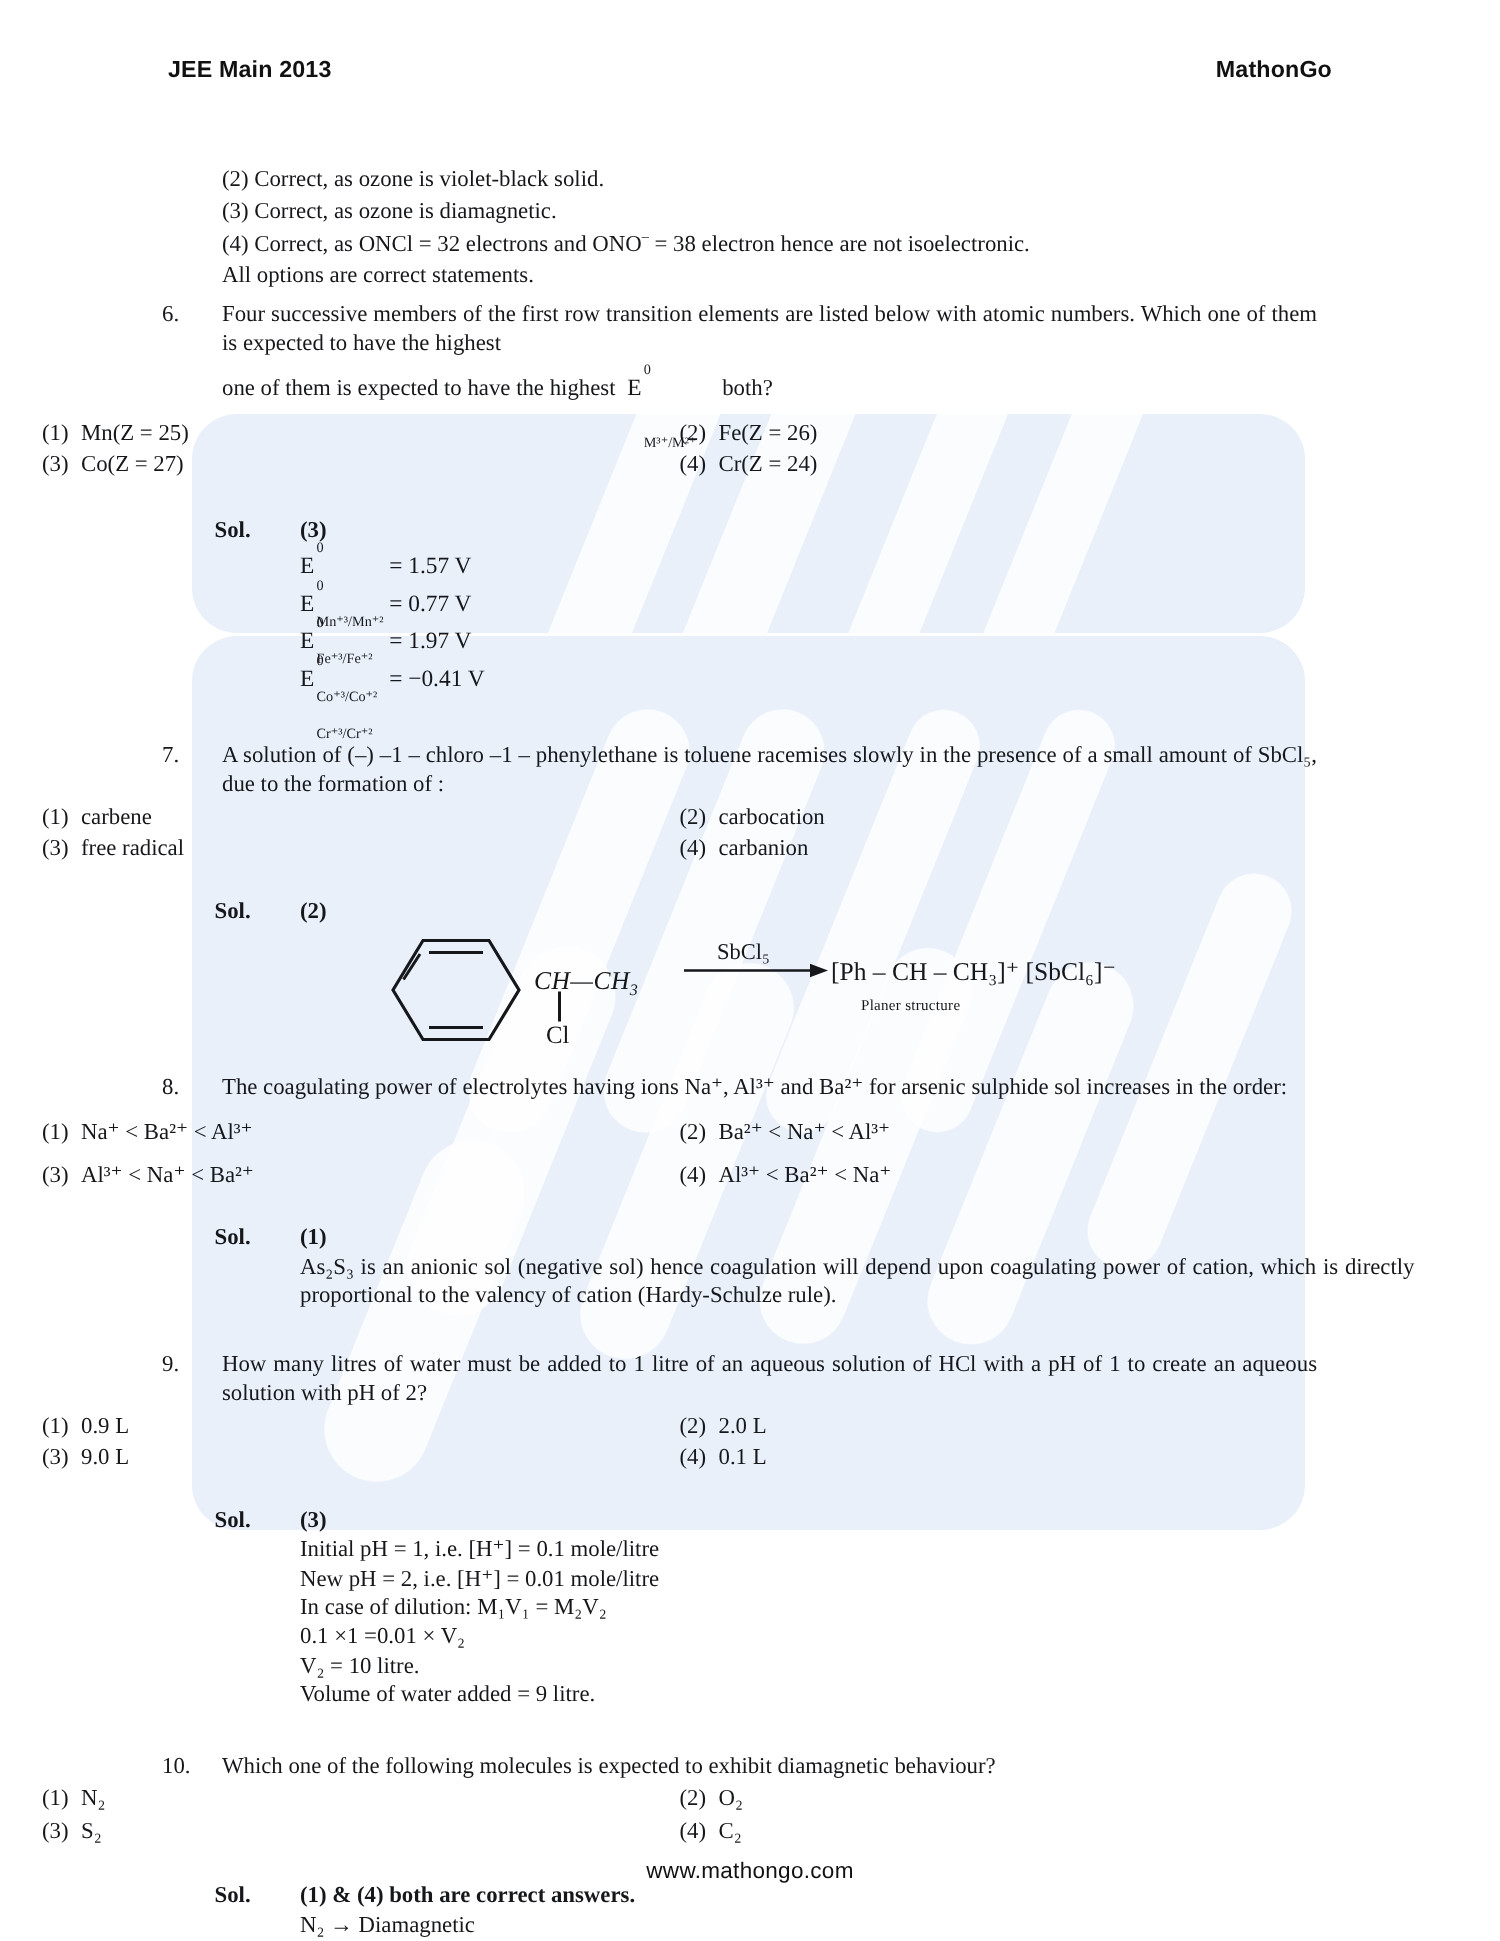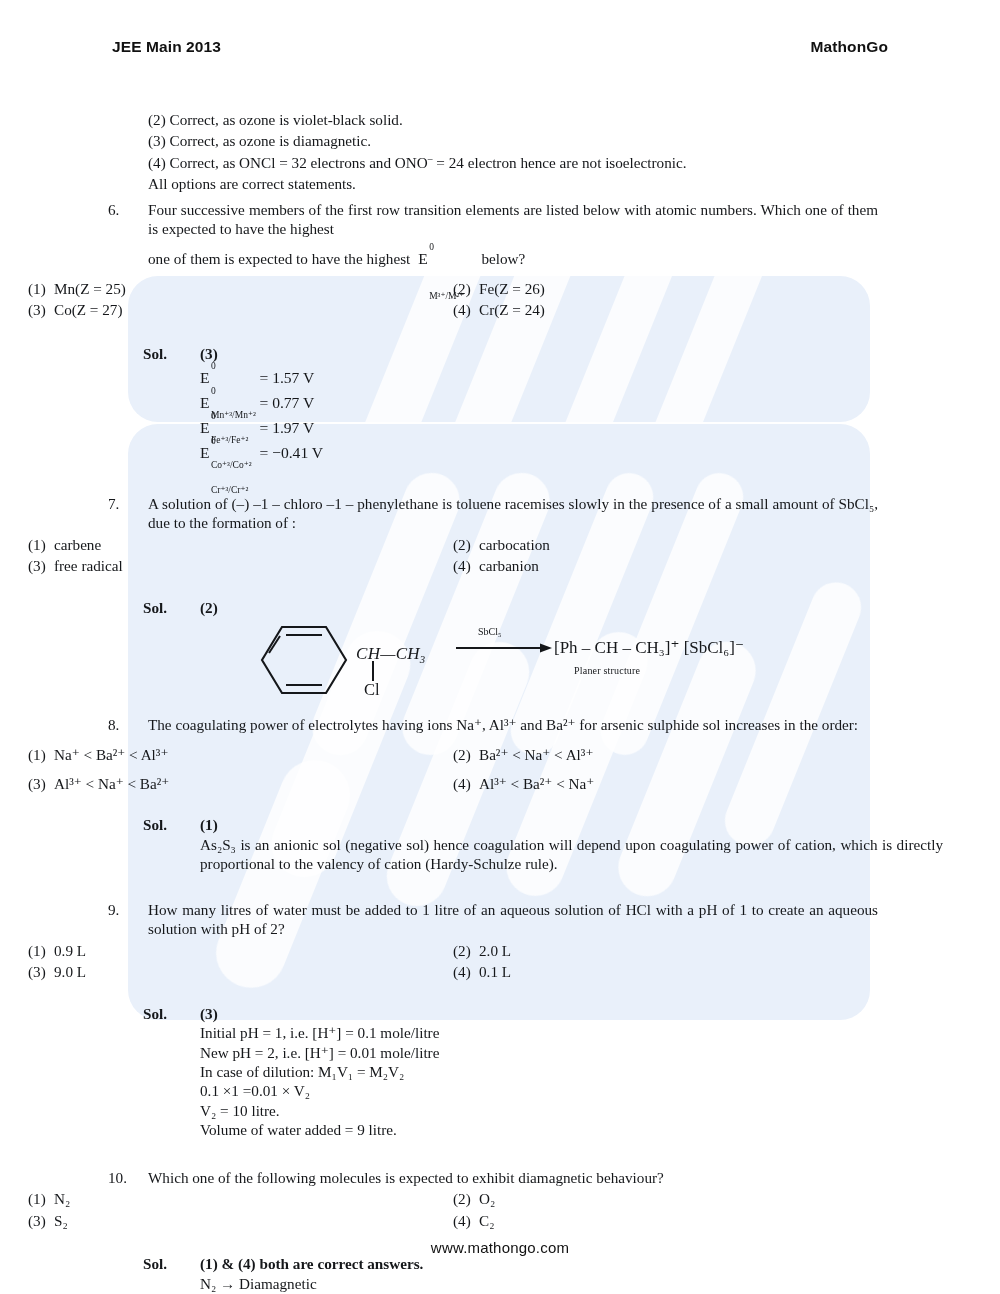--- a/index.html
+++ b/index.html
@@ -127,21 +127,21 @@
     font-size: 17px; letter-spacing: .3px; font-style: italic;
   }
   .clbond {
     position: absolute; left: 112px; top: 44px;
     width: 1.6px; height: 20px; background: #15171a;
   }
   .cl { position: absolute; left: 104px; top: 62px; font-size: 16.5px; }
   .arrowwrap { position: absolute; left: 196px; top: 22px; width: 96px; }
   .arrowlbl {
     position: absolute; top: -13px; left: 22px;
-    font-size: 10px; white-space: nowrap;
+    font-size: 15px; white-space: nowrap;
   }
   .product { position: absolute; left: 294px; top: 20px; font-size: 17px; white-space: nowrap; }
   .planer {
     position: absolute; left: 314px; top: 48px;
     font-size: 10px; letter-spacing: .2px;
   }
 </style>
 </head>
 <body>
 
@@ -182,40 +182,40 @@
 
     <div class="row">
       <span>(2)  Correct, as ozone is violet-black solid.</span>
     </div>
     <div class="vspace-2"></div>
     <div class="row">
       <span>(3)  Correct, as ozone is diamagnetic.</span>
     </div>
     <div class="vspace-2"></div>
     <div class="row">
-      <span>(4)  Correct, as ONCl = 32 electrons and ONO</span><sup>–</sup><span> = 24 electron hence are not isoelectronic.</span>
+      <span>(4)  Correct, as ONCl = 32 electrons and ONO</span><sup>–</sup><span> = 38 electron hence are not isoelectronic.</span>
     </div>
     <div class="vspace-2"></div>
     <div class="row">
       <span>All options are correct statements.</span>
     </div>
 
     <div class="vspace-6"></div>
 
     <div class="row just">
       <span class="num">6.</span>
       <span>Four successive members of the first row transition elements are listed below with atomic numbers. Which one of them is expected to have the highest</span>
     </div>
     <div class="vspace-10"></div>
     <div class="row">
       <span>one of them is expected to have the highest</span>
       <span class="eq" style="display:inline-block; margin:0 4px;">
         <span class="E"><span>E</span><span class="z">0</span><span class="d">M³⁺/M²⁺</span><span class="base"></span></span>
       </span>
-      <span>below?</span>
+      <span>both?</span>
     </div>
     <div class="vspace-10"></div>
     <div class="row opts">
       <div><span class="lbl">(1)</span><span>Mn(Z = 25)</span></div>
       <div><span class="lbl">(2)</span><span>Fe(Z = 26)</span></div>
     </div>
     <div class="vspace-2"></div>
     <div class="row opts">
       <div><span class="lbl">(3)</span><span>Co(Z = 27)</span></div>
       <div><span class="lbl">(4)</span><span>Cr(Z = 24)</span></div>

